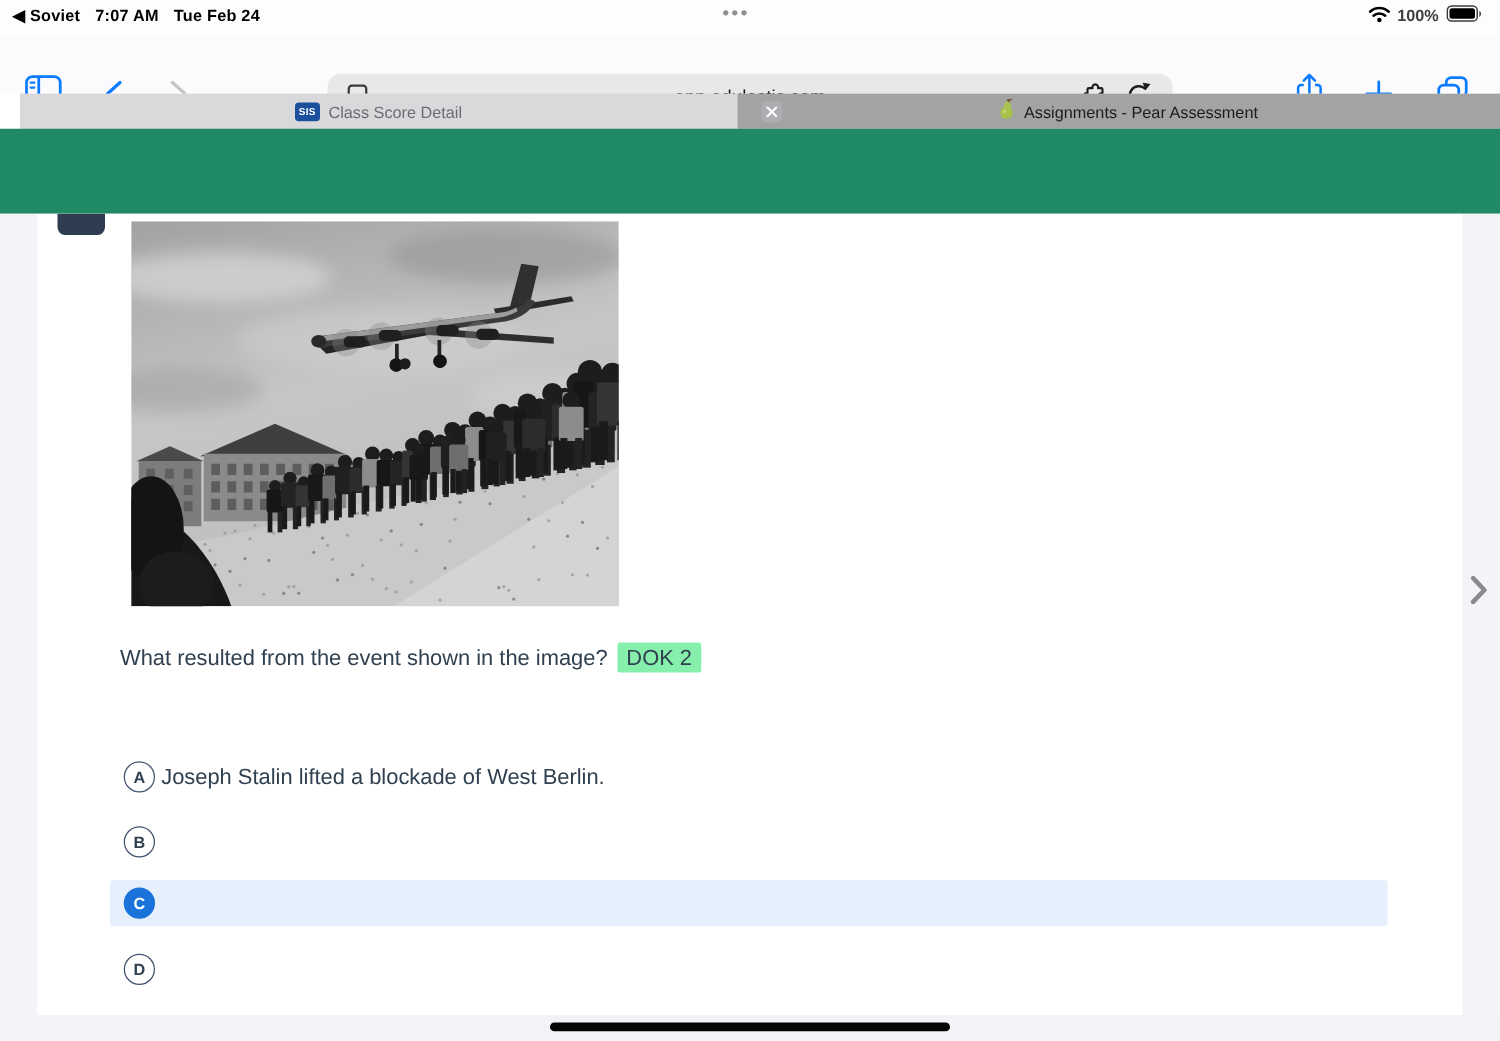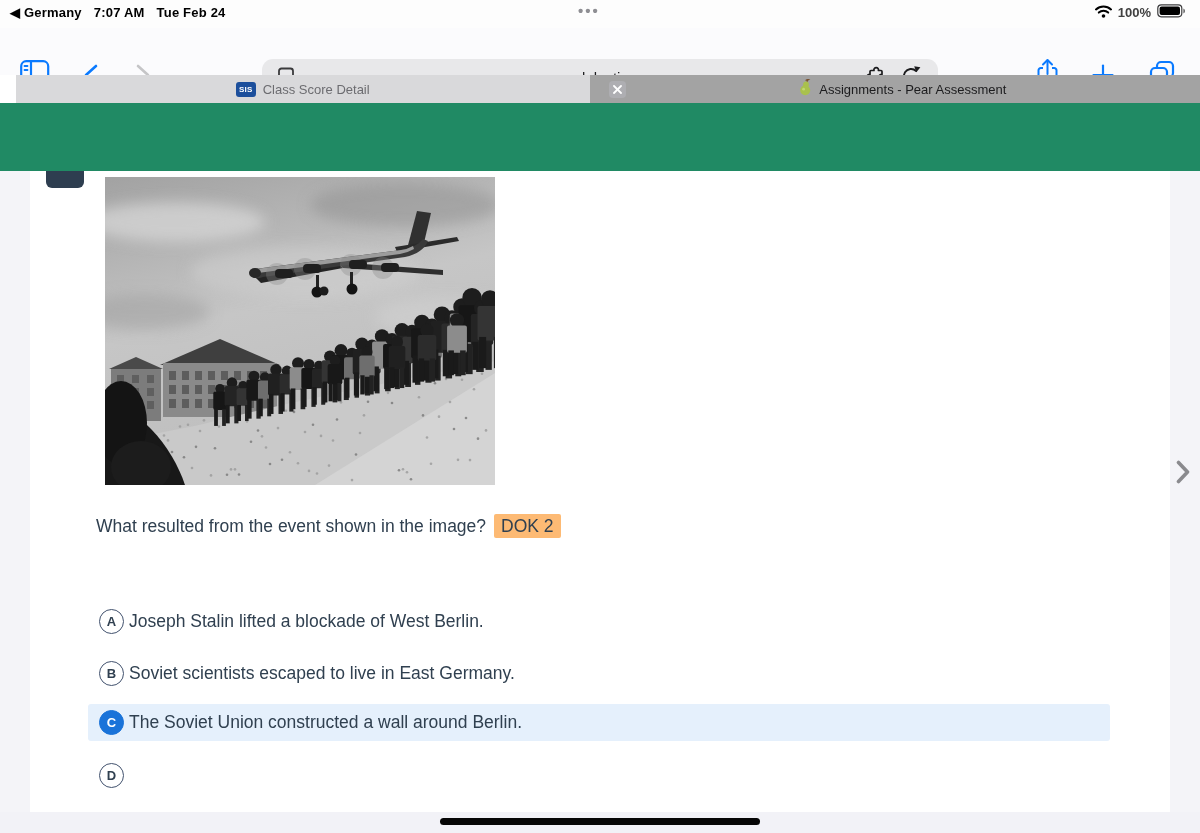--- a/index.html
+++ b/index.html
@@ -43,40 +43,40 @@
   .exit-btn { left:1128px; top:118px; width:48px; height:38px; background:#fff; border-radius:9px; display:flex; align-items:center; justify-content:center; }
 
   
   .rail { top:171px; height:641px; background:#f4f4f8; }
   .rail-left { left:0; width:30px; }
   .rail-right { left:1170px; width:30px; }
   .content { left:30px; top:171px; width:1140px; height:641px; background:#fff; }
   .q-chip { left:46px; top:171px; width:38px; height:17px; background:#2e3e50; border-radius:0 0 6px 6px; }
   .photo { left:105px; top:177px; width:390px; height:308px; }
   .question-line { left:96px; top:516px; font-size:17.5px; color:#304050; }
-  .dok { background:#fdba74; padding:2px 7px; margin-left:8px; border-radius:2px; }
+  .dok { background:#86efac; padding:2px 7px; margin-left:8px; border-radius:2px; }
 
   .opt-row { position:absolute; left:88px; width:1022px; height:37px; display:flex; align-items:center; border-radius:3px; }
   .opt-circle { width:25px; height:25px; margin-left:11px; border:1.6px solid #42526e; border-radius:50%; display:flex; align-items:center; justify-content:center; font-size:13px; font-weight:700; color:#304050; background:#fff; flex:0 0 auto; }
   .opt-text { margin-left:5px; font-size:17.5px; color:#304050; }
   .opt-row.selected { background:#e5f0fc; }
   .opt-row.selected .opt-circle { background:#1a73d9; border-color:#1a73d9; color:#fff; }
 
   .scroll-chevron { left:1176px; top:460px; }
 
   
   .bottom-strip { left:0; top:812px; width:1200px; height:21px; background:#f2f2f7; }
   .home-indicator { left:440px; top:818px; width:320px; height:7px; background:#060606; border-radius:4px; }
 </style>
 </head>
 <body>
 
 <div class="abs status-bar">
   <div class="abs status-left">
-    <span>◀ Germany</span><span>7:07 AM</span><span>Tue Feb 24</span>
+    <span>◀ Soviet</span><span>7:07 AM</span><span>Tue Feb 24</span>
   </div>
   <div class="abs status-dots">•••</div>
   <div class="abs status-right">
     <span><svg width="17" height="13" viewBox="0 0 17 13">
           <path d="M1,4.4 A11,11 0 0 1 16,4.4" fill="none" stroke="#000" stroke-width="2" stroke-linecap="round"></path>
           <path d="M3.8,7.6 A7,7 0 0 1 13.2,7.6" fill="none" stroke="#000" stroke-width="2" stroke-linecap="round"></path>
           <circle cx="8.5" cy="11" r="1.8" fill="#000"></circle>
         </svg></span>
     <span>100%</span>
     <span><svg width="29" height="14" viewBox="0 0 29 14">
@@ -597,24 +597,22 @@
 <div class="abs question-line">
   <span>What resulted from the event shown in the image?</span><span class="dok">DOK 2</span>
 </div>
 
 <div class="opt-row" style="top:603px">
   <span class="opt-circle">A</span>
   <span class="opt-text">Joseph Stalin lifted a blockade of West Berlin.</span>
 </div>
 <div class="opt-row" style="top:655px">
   <span class="opt-circle">B</span>
-  <span class="opt-text">Soviet scientists escaped to live in East Germany.</span>
 </div>
 <div class="opt-row selected" style="top:704px">
   <span class="opt-circle">C</span>
-  <span class="opt-text">The Soviet Union constructed a wall around Berlin.</span>
 </div>
 <div class="opt-row" style="top:757px">
   <span class="opt-circle">D</span>
 </div>
 
 <div class="abs bottom-strip"></div>
 <div class="abs home-indicator"></div>
 
 </body></html>

